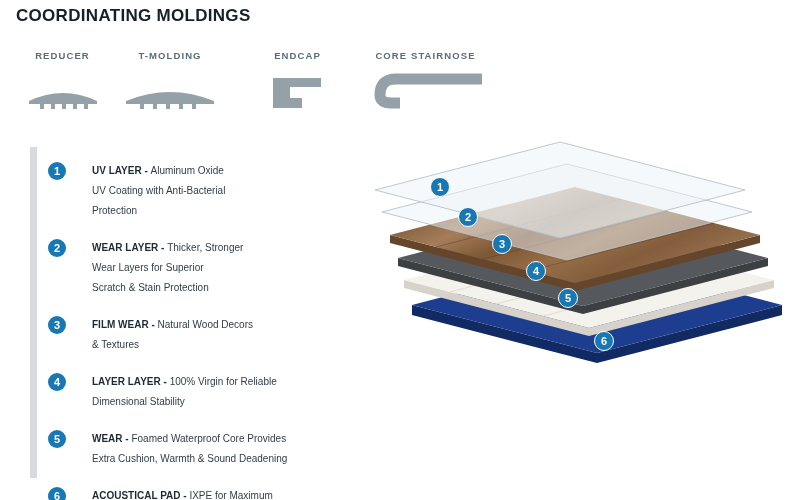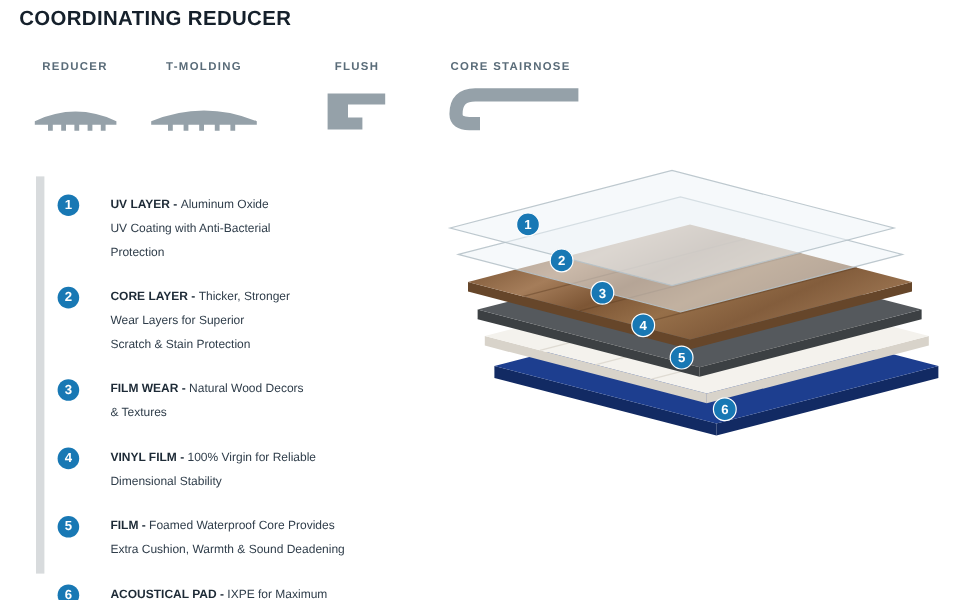--- a/index.html
+++ b/index.html
@@ -25,38 +25,38 @@
           text-align:center;line-height:18px;}
 
   .stack{position:absolute;left:330px;top:128px;}
   .badge-num{font-size:11px;font-weight:700;fill:#ffffff;text-anchor:middle;}
 </style>
 </head>
 <body>
 
 <div class="canvas">
 
-  <h1 class="title">COORDINATING REDUCER</h1>
+  <h1 class="title">COORDINATING MOLDINGS</h1>
 
   <div class="molding" style="left:120px;width:100px;">
     <div class="mlabel">T-MOLDING</div>
     <svg width="92" height="29" viewBox="0 0 92 29">
       <path d="M2,20 Q46,2 90,20 L90,23 L2,23 Z M16,23 h4 v5 h-4 Z M29,23 h4 v5 h-4 Z M42,23 h4 v5 h-4 Z M55,23 h4 v5 h-4 Z M68,23 h4 v5 h-4 Z" fill="#95a1a9"></path>
     </svg>
   </div>
 
   <div class="molding" style="left:20px;width:85px;">
     <div class="mlabel">REDUCER</div>
     <svg width="72" height="27" viewBox="0 0 72 27">
       <path d="M2,18 Q36,2 70,18 L70,21 L2,21 Z M13,21 h4 v5 h-4 Z M24,21 h4 v5 h-4 Z M35,21 h4 v5 h-4 Z M46,21 h4 v5 h-4 Z M57,21 h4 v5 h-4 Z" fill="#95a1a9"></path>
     </svg>
   </div>
 
   <div class="molding" style="left:250px;width:95px;">
-    <div class="mlabel">FLUSH</div>
+    <div class="mlabel">ENDCAP</div>
     <svg width="54" height="38" viewBox="0 0 54 38">
       <path d="M2,6 H50 V15 H19 V26 H31 V36 H2 Z" fill="#95a1a9"></path>
     </svg>
   </div>
 
   <div class="molding" style="left:358px;width:135px;">
     <div class="mlabel">CORE STAIRNOSE</div>
     <svg width="120" height="40" viewBox="0 0 120 40">
       <path d="M116,9 H30 Q14,9 14,25 Q14,33 25,33 H34" fill="none" stroke-width="11" stroke-linejoin="round" stroke="#95a1a9"></path>
     </svg>
@@ -66,37 +66,37 @@
 
   <div class="layer-list">
     <div class="li">
       <span class="nbadge">1</span>
       <p class="txt"><b>UV LAYER - </b><span>Aluminum Oxide
 UV Coating with Anti-Bacterial
 Protection</span></p>
     </div>
     <div class="li">
       <span class="nbadge">2</span>
-      <p class="txt"><b>CORE LAYER - </b><span>Thicker, Stronger
+      <p class="txt"><b>WEAR LAYER - </b><span>Thicker, Stronger
 Wear Layers for Superior
 Scratch &amp; Stain Protection</span></p>
     </div>
     <div class="li">
       <span class="nbadge">3</span>
       <p class="txt"><b>FILM WEAR - </b><span>Natural Wood Decors
 &amp; Textures</span></p>
     </div>
     <div class="li">
       <span class="nbadge">4</span>
-      <p class="txt"><b>VINYL FILM - </b><span>100% Virgin for Reliable
+      <p class="txt"><b>LAYER LAYER - </b><span>100% Virgin for Reliable
 Dimensional Stability</span></p>
     </div>
     <div class="li">
       <span class="nbadge">5</span>
-      <p class="txt"><b>FILM - </b><span>Foamed Waterproof Core Provides
+      <p class="txt"><b>WEAR - </b><span>Foamed Waterproof Core Provides
 Extra Cushion, Warmth &amp; Sound Deadening</span></p>
     </div>
     <div class="li">
       <span class="nbadge">6</span>
       <p class="txt"><b>ACOUSTICAL PAD - </b><span>IXPE for Maximum
 Comfort &amp; Sound Reduction</span></p>
     </div>
   </div>
 
   <svg class="stack" width="470" height="262" viewBox="0 0 470 262">

